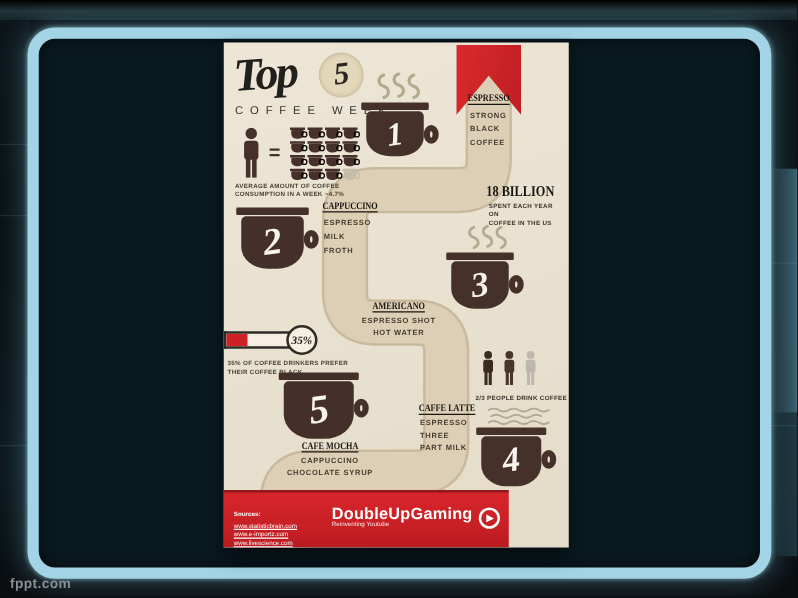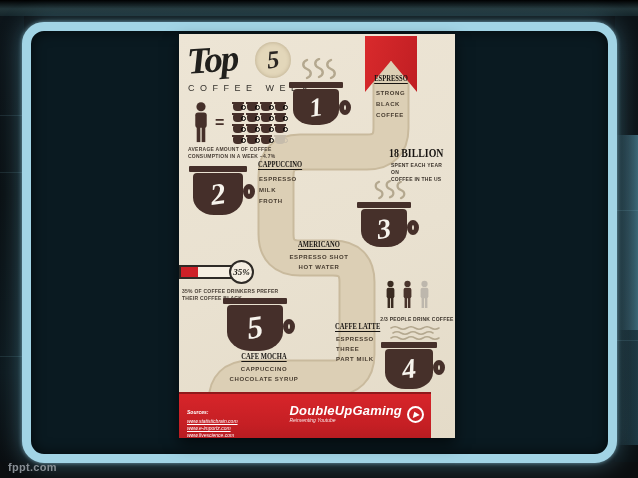--- a/index.html
+++ b/index.html
@@ -95,23 +95,23 @@
   .thermo .bulb { position:absolute; left:50px; top:0; width:25px; height:24px;
     background:#f5eee1; border:2px solid #2e2a26; border-radius:50%;
     display:flex; align-items:center; justify-content:center; }
   .thermo .bulb span { font-family:"Liberation Serif", serif; font-style:italic; font-weight:700;
     font-size:9px; color:#1c1915; }
 
   
   .people { display:flex; gap:4px; align-items:flex-end; }
 
   
-  .footer { position:absolute; left:0; bottom:0; width:252px; height:46px; z-index:3;
+  .footer { position:absolute; left:0; bottom:0; width:228px; height:46px; z-index:3;
     background:linear-gradient(180deg,#d7252a 0%,#c51f24 70%,#b81c21 100%);
-    border-top:2px solid rgba(70,20,16,.35);font-style:italic; }
+    border-top:2px solid rgba(70,20,16,.35); }
   .src { position:absolute; left:8px; top:6px; color:#fff; }
   .src .lbl { font-size:5px; font-weight:bold; }
   .src .url { display:block; font-size:5px; line-height:7px; text-decoration:underline;
     text-decoration-thickness:.5px; }
   .brand { position:absolute; right:7px; top:11px; display:flex; align-items:center; gap:5px; }
   .brand .txt { text-align:left; color:#fff; }
   .brand .nm { font-size:13px; font-weight:bold; letter-spacing:.2px; line-height:12px; }
   .brand .sb { font-size:5px; opacity:.9; }
   .brand .play { width:17px; height:17px; border:2px solid #fff; border-radius:50%;
     display:flex; align-items:center; justify-content:center; color:#fff; font-size:8px;

